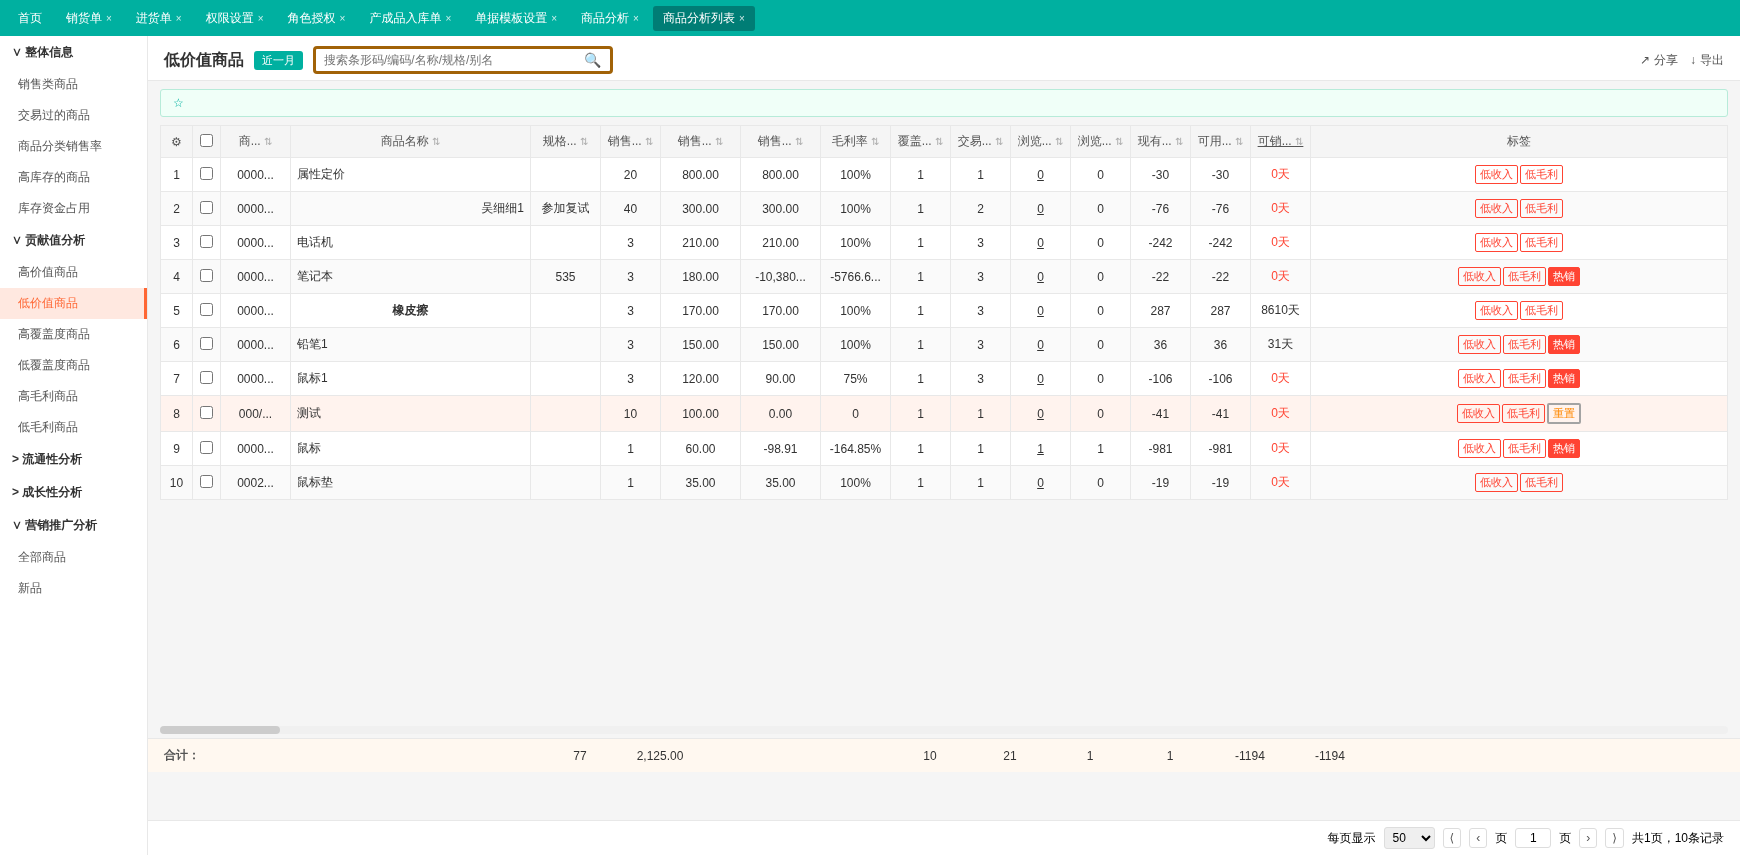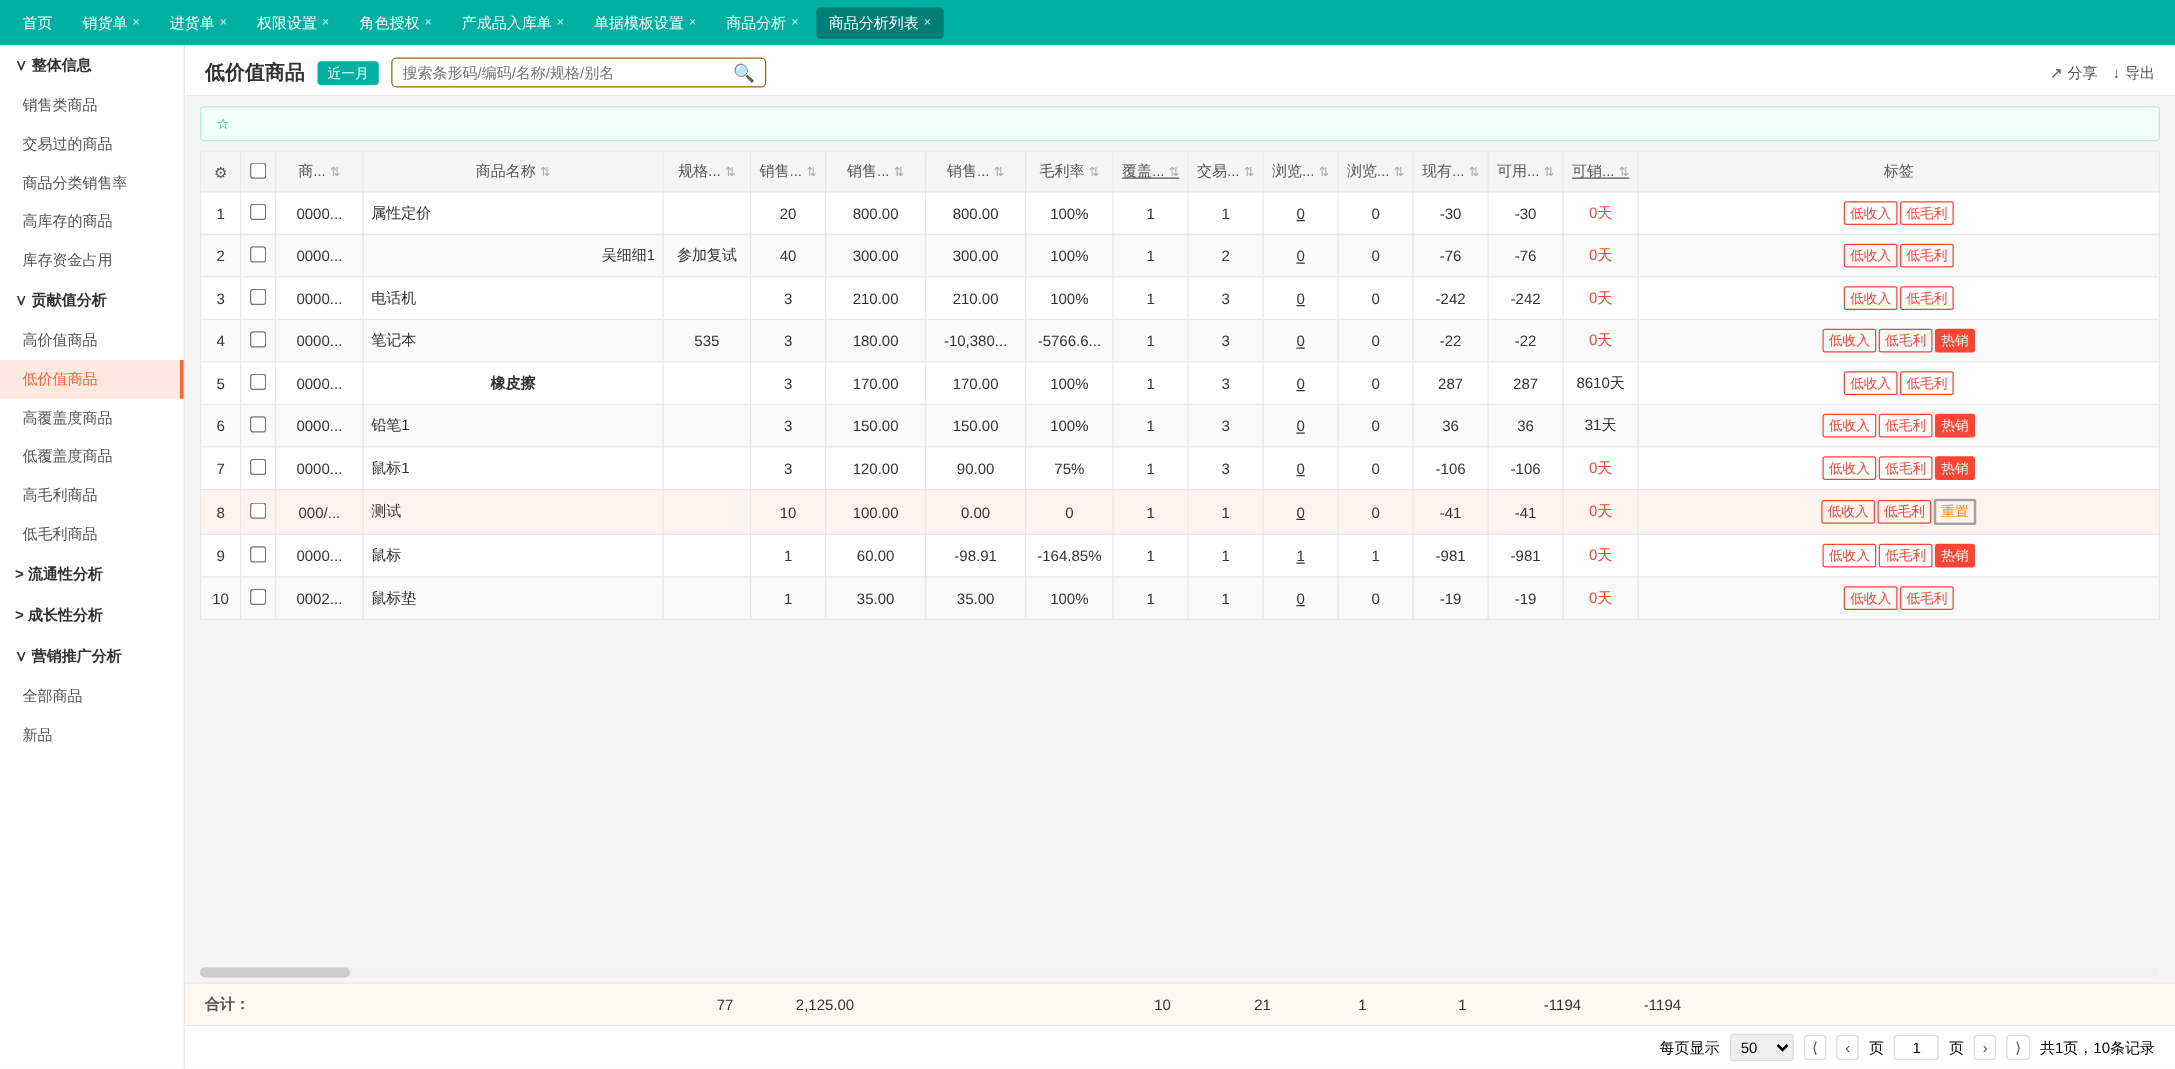--- a/index.html
+++ b/index.html
@@ -91,21 +91,21 @@
     }
     .time-badge {
       background: #00b0a0;
       color: #fff;
       padding: 2px 8px;
       border-radius: 3px;
       font-size: 11px;
     }
     .search-box {
       display: flex;
-      border: 1px solid #a16207;
+      border: 3px solid #a16207;
       border-radius: 4px;
       padding: 3px 8px;
       flex: 1;
       max-width: 300px;
       background: #fff;
     }
     .search-box input {
       border: none;
       outline: none;
       font-size: 12px;
@@ -210,20 +210,21 @@
     .footer-val { color: #333; min-width: 60px; text-align: center; }
 
     .pagination-bar {
       background: #fff;
       border-top: 1px solid #e8e8e8;
       padding: 6px 16px;
       display: flex;
       align-items: center;
       justify-content: flex-end;
       gap: 8px;
+      margin-top: 48px;
     }
     .pagination-bar select {
       border: 1px solid #ddd;
       border-radius: 3px;
       padding: 2px 4px;
       font-size: 12px;
     }
     .page-btn {
       border: 1px solid #ddd;
       background: #fff;
@@ -361,21 +362,21 @@
           <tr>
             <th style="width:32px;">⚙</th>
             <th style="width:28px;"><input type="checkbox" style=""></th>
             <th style="width:70px;">商... <span class="sort-icon">⇅</span></th>
             <th style="min-width:80px;">商品名称 <span class="sort-icon">⇅</span></th>
             <th style="width:70px;">规格... <span class="sort-icon">⇅</span></th>
             <th style="width:60px;">销售... <span class="sort-icon">⇅</span></th>
             <th style="width:80px;">销售... <span class="sort-icon">⇅</span></th>
             <th style="width:80px;">销售... <span class="sort-icon">⇅</span></th>
             <th style="width:70px;">毛利率 <span class="sort-icon">⇅</span></th>
-            <th style="width:60px;text-decoration:underline;">覆盖... <span class="sort-icon">⇅</span></th>
+            <th style="width:60px;">覆盖... <span class="sort-icon">⇅</span></th>
             <th style="width:60px;">交易... <span class="sort-icon">⇅</span></th>
             <th style="width:60px;">浏览... <span class="sort-icon">⇅</span></th>
             <th style="width:60px;">浏览... <span class="sort-icon">⇅</span></th>
             <th style="width:60px;">现有... <span class="sort-icon">⇅</span></th>
             <th style="width:60px;">可用... <span class="sort-icon">⇅</span></th>
             <th style="width:60px;text-decoration:underline;">可销... <span class="sort-icon">⇅</span></th>
             <th style="min-width:100px;">标签</th>
           </tr>
         </thead>
         <tbody id="table-body">

